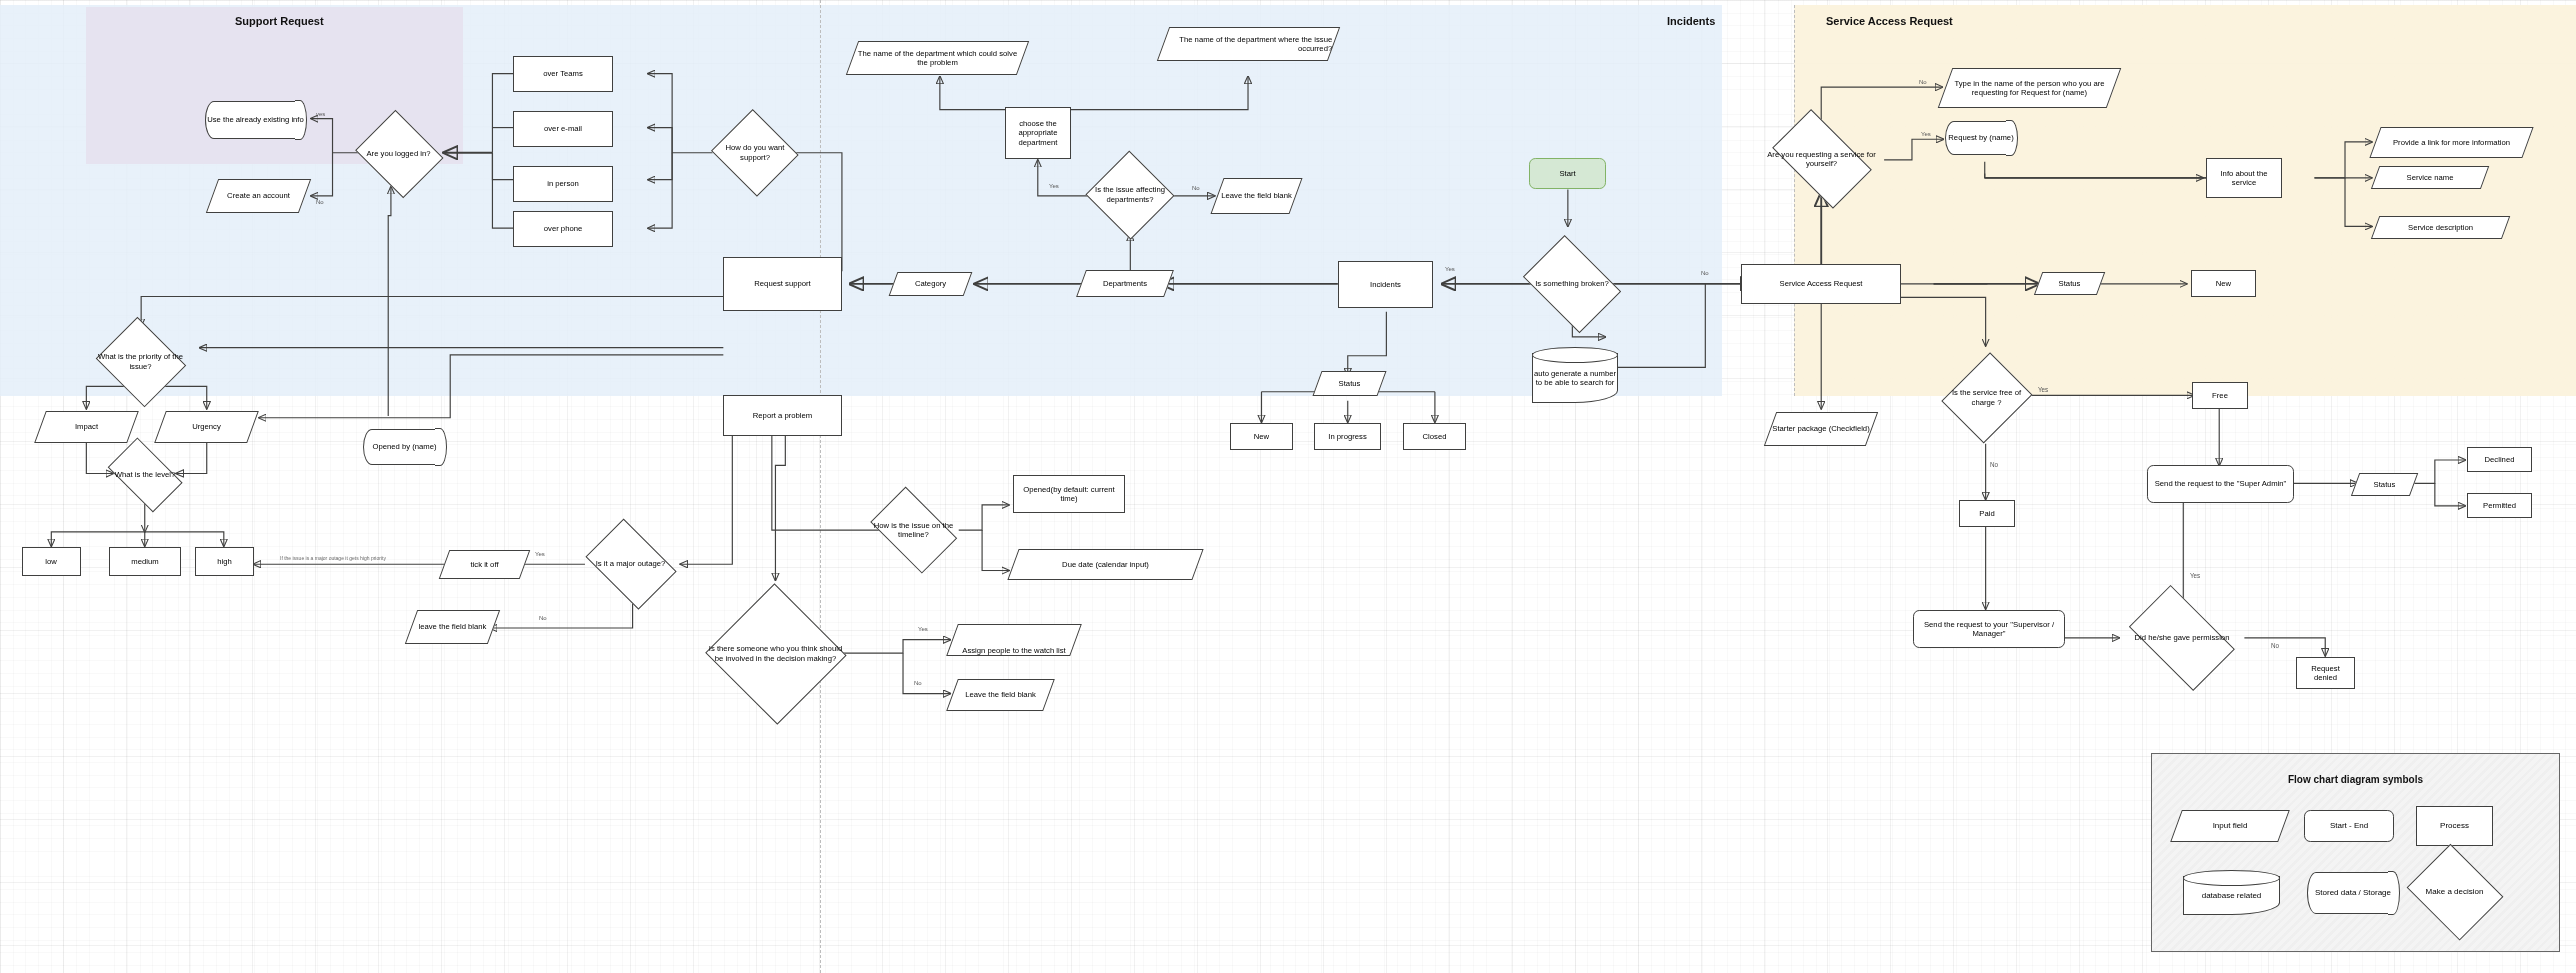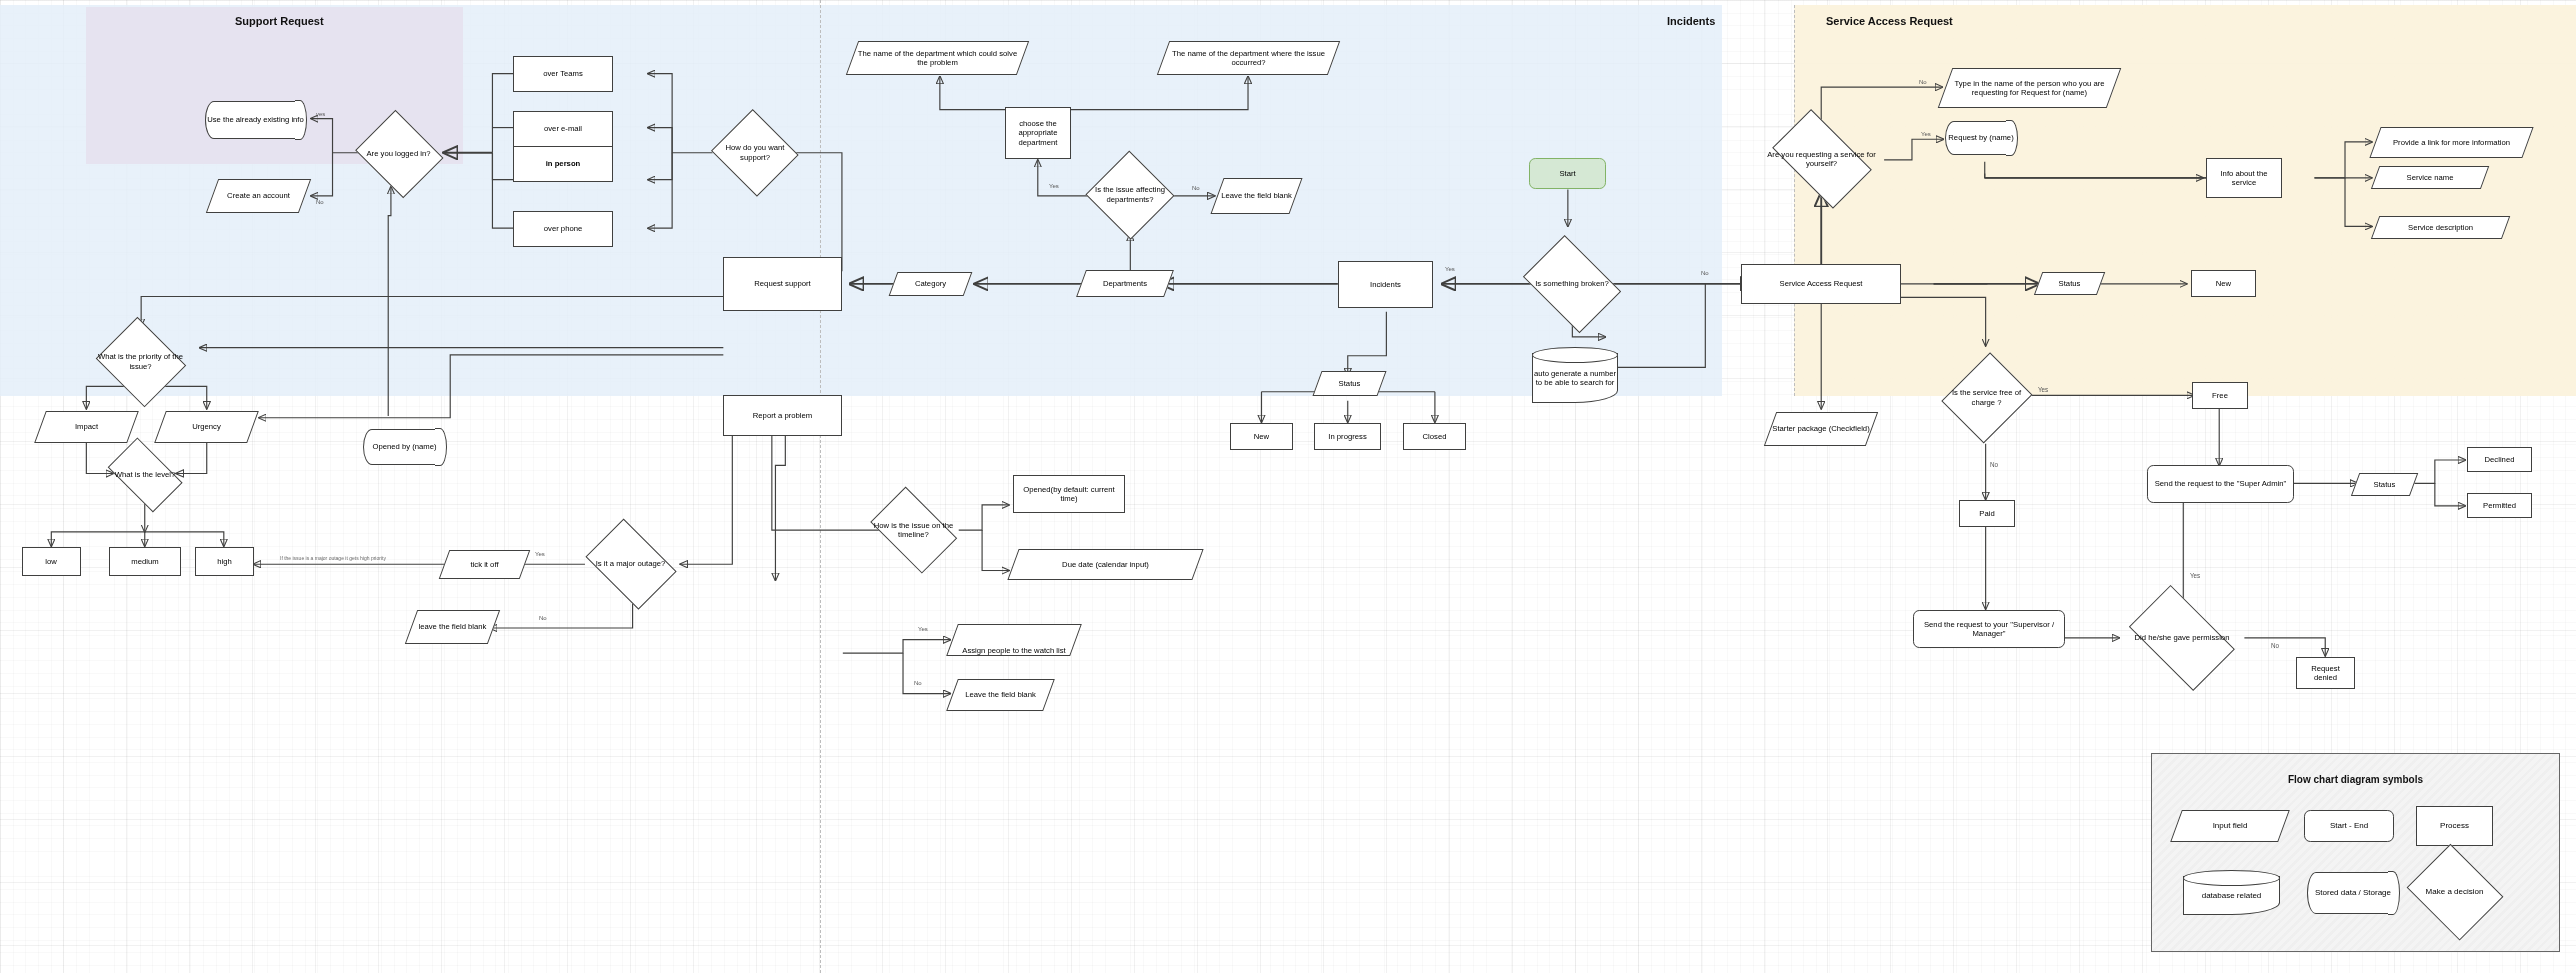--- a/index.html
+++ b/index.html
@@ -316,21 +316,21 @@
   </div>
 
   <div class="node proc" style="left:1005px;top:107px;width:66px;height:52px;">
     <span>choose the appropriate department</span>
   </div>
 
   <div class="node para" style="left:852px;top:41px;width:171px;height:34px;">
     <div class="pbody"></div>
     <span class="ptext">The name of the department which could solve the problem</span>
   </div>
-  <div class="node para" style="left:1163px;top:41px;width:171px;height:34px;">
+  <div class="node para" style="left:1163px;top:27px;width:171px;height:34px;text-align:right;">
     <div class="pbody"></div>
     <span class="ptext">The name of the department where the issue occurred?</span>
   </div>
 
   <div class="node para" style="left:1217px;top:178px;width:79px;height:36px;">
     <div class="pbody"></div>
     <span class="ptext">Leave the field blank</span>
   </div>
 
   <div class="node para" style="left:893px;top:272px;width:75px;height:24px;">
@@ -346,21 +346,21 @@
     <div class="dbody"></div>
     <span class="dtext">How do you want support?</span>
   </div>
 
   <div class="node proc" style="left:513px;top:56px;width:100px;height:36px;">
     <span>over Teams</span>
   </div>
   <div class="node proc" style="left:513px;top:111px;width:100px;height:36px;">
     <span>over e-mail</span>
   </div>
-  <div class="node proc" style="left:513px;top:146px;width:100px;height:36px;font-weight:bold;">
+  <div class="node proc" style="left:513px;top:166px;width:100px;height:36px;">
     <span>in person</span>
   </div>
   <div class="node proc" style="left:513px;top:211px;width:100px;height:36px;">
     <span>over phone</span>
   </div>
 
   <div class="node diamond" style="left:353px;top:115px;width:91px;height:77px;">
     <div class="dbody"></div>
     <span class="dtext">Are you logged in?</span>
   </div>
@@ -436,20 +436,24 @@
   </div>
 
   <div class="node proc" style="left:1013px;top:475px;width:112px;height:38px;">
     <span>Opened(by default: current time)</span>
   </div>
   <div class="node para" style="left:1013px;top:549px;width:185px;height:31px;">
     <div class="pbody"></div>
     <span class="ptext">Due date (calendar input)</span>
   </div>
 
+  <div class="node diamond" style="left:706px;top:587px;width:139px;height:133px;">
+    <div class="dbody"></div>
+    <span class="dtext">Is there someone who you think should be involved in the decision making?</span>
+  </div>
 
   <div class="node para" style="left:952px;top:624px;width:124px;height:32px;align-items:flex-end;">
     <div class="pbody"></div>
     <span class="ptext">Assign people to the watch list</span>
   </div>
   <div class="node para" style="left:952px;top:679px;width:97px;height:32px;">
     <div class="pbody"></div>
     <span class="ptext">Leave the field blank</span>
   </div>
 

